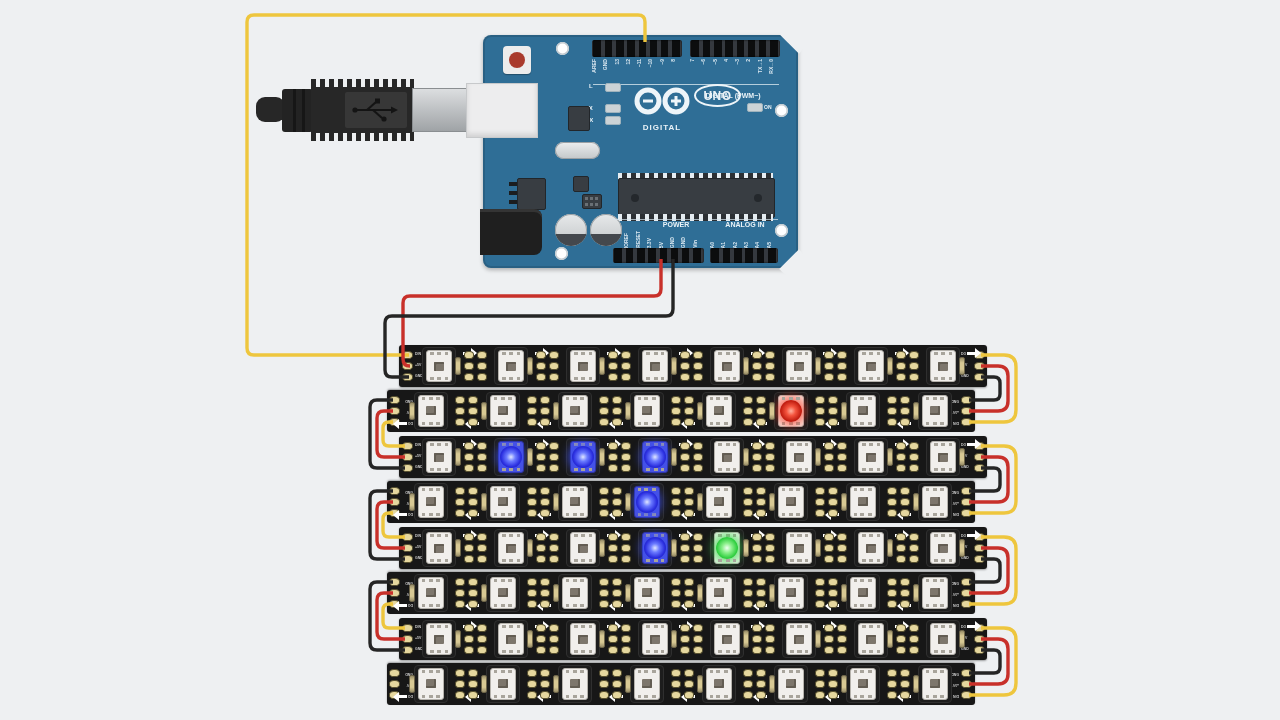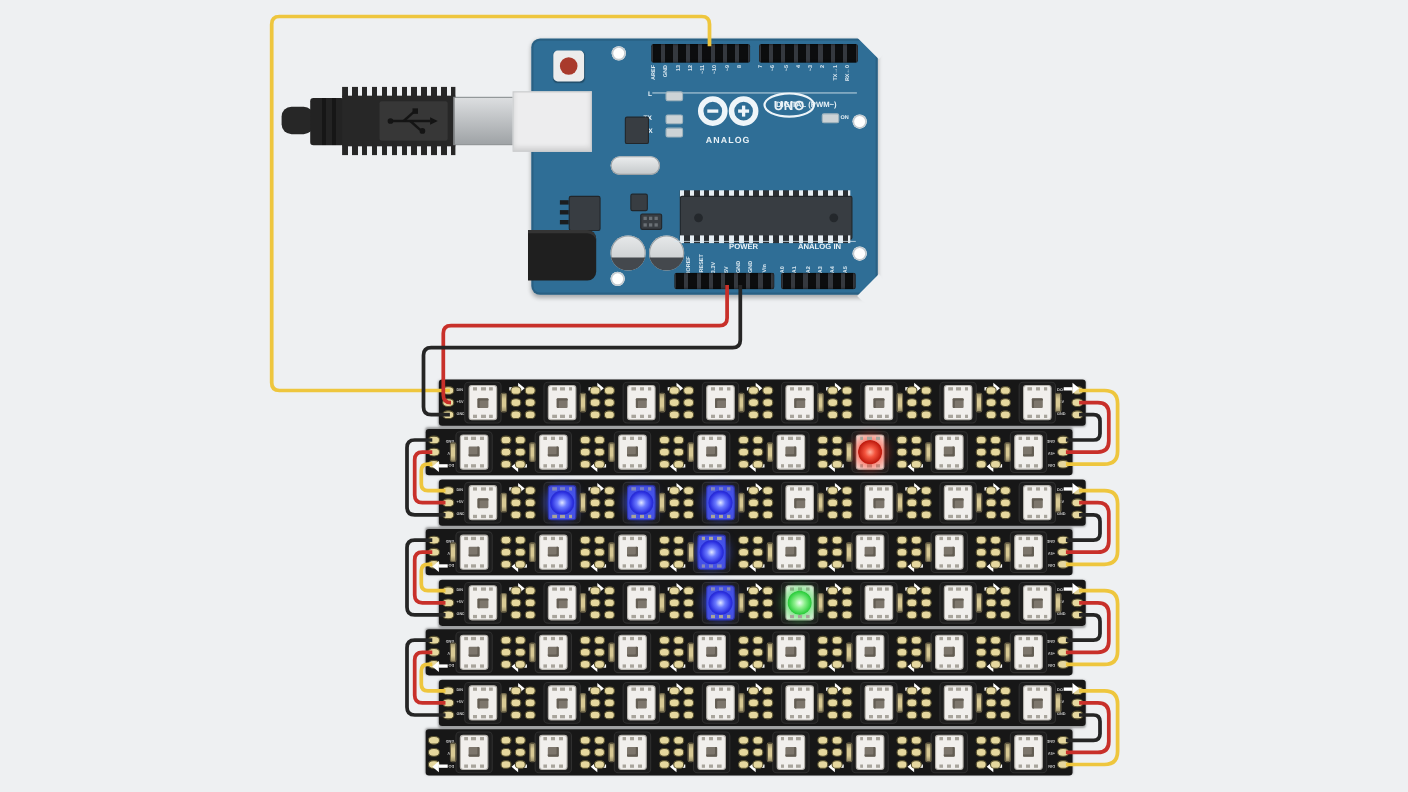--- a/index.html
+++ b/index.html
@@ -102,21 +102,21 @@
 
     <div class="abs ic" style="left:85px;top:71px;width:20px;height:23px;"></div>
 
     <svg class="abs" style="left:144px;top:48px;" width="70" height="40">
       <circle cx="21" cy="18" r="11" fill="none" stroke="#eef5f9" stroke-width="5"></circle>
       <circle cx="49" cy="18" r="11" fill="none" stroke="#eef5f9" stroke-width="5"></circle>
       <rect x="16" y="16.5" width="10" height="3" fill="#eef5f9"></rect>
       <rect x="44" y="16.5" width="10" height="3" fill="#eef5f9"></rect>
       <rect x="47.5" y="13" width="3" height="10" fill="#eef5f9"></rect>
     </svg>
-    <div class="abs silk" style="left:144px;top:88px;width:70px;text-align:center;font-size:8px;letter-spacing:1px;">ANALOG</div>
+    <div class="abs silk" style="left:144px;top:88px;width:70px;text-align:center;font-size:8px;letter-spacing:1px;">DIGITAL</div>
 
     <div class="abs" style="left:211px;top:49px;width:47px;height:23px;border:2.5px solid #eef5f9;border-radius:50%;box-sizing:border-box;display:flex;align-items:center;justify-content:center;">
       <span class="silk" style="font-size:12px;letter-spacing:.5px;">UNO</span>
     </div>
 
     <div class="abs ledbar" style="left:264px;top:68px;width:14px;height:7px;"></div>
     <div class="abs silk" style="left:281px;top:69px;font-size:5px;">ON</div>
 
     <div class="abs" style="left:72px;top:107px;width:45px;height:17px;border-radius:9px;background:linear-gradient(180deg,#eceeef,#c3c7c9);box-shadow:inset 0 0 0 1px #9aa0a4;"></div>
     <div class="abs ic" style="left:90px;top:141px;width:14px;height:14px;"></div>

